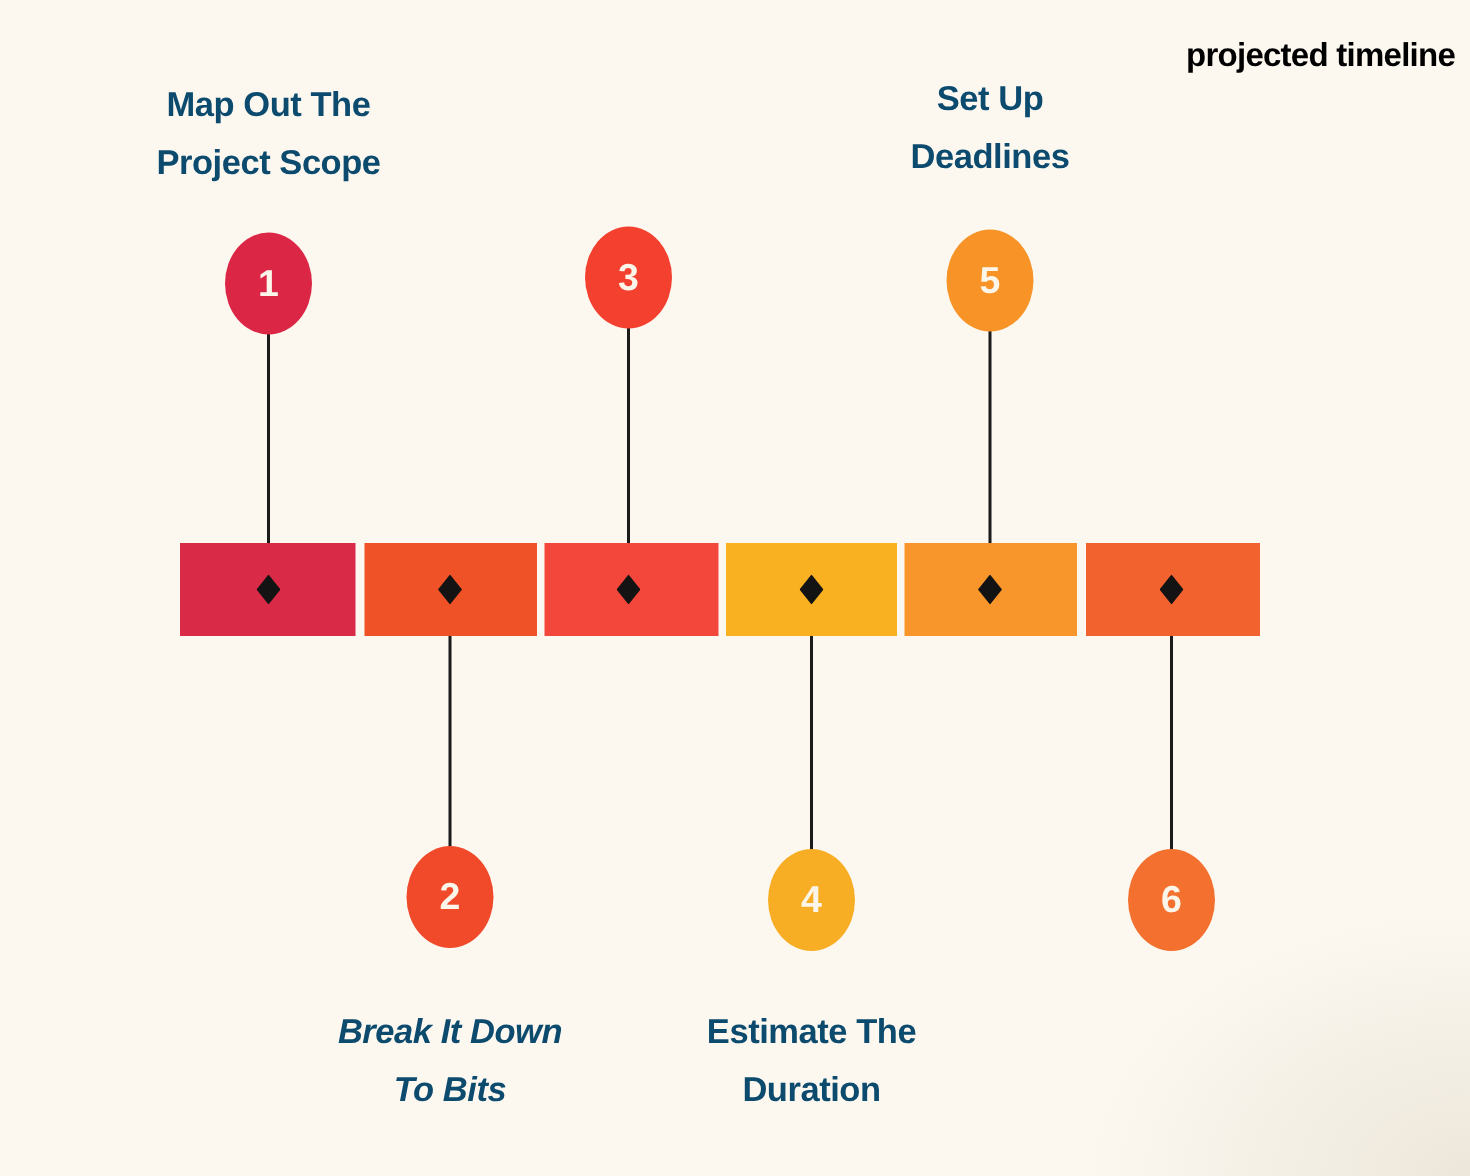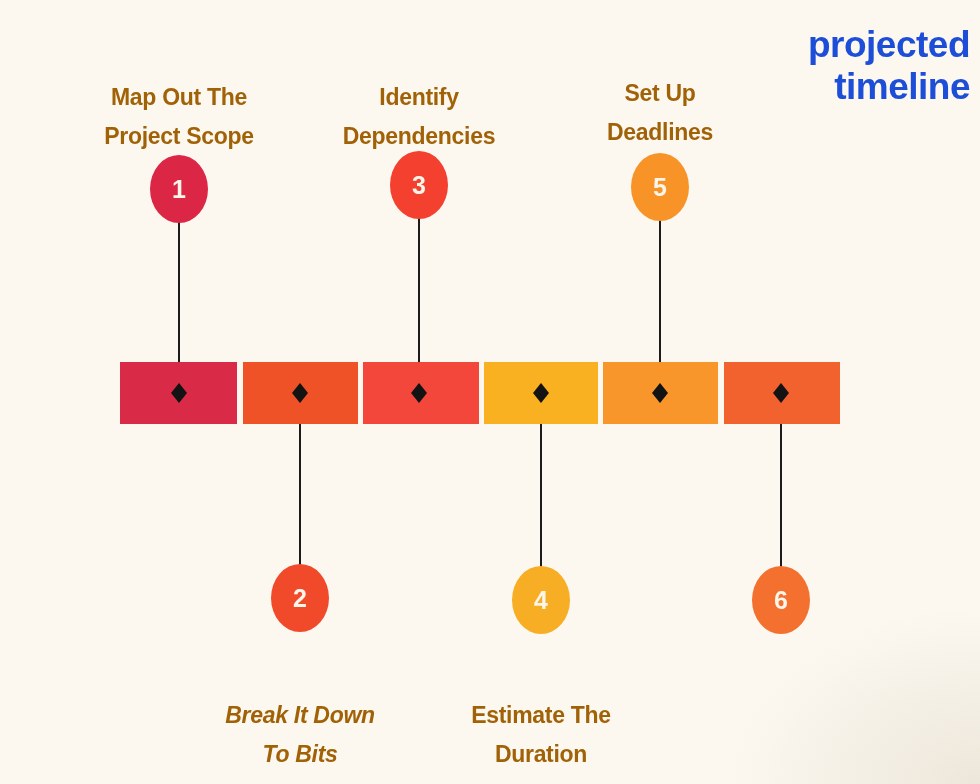--- a/index.html
+++ b/index.html
@@ -11,27 +11,27 @@
     position: relative; width: 980px; height: 784px;
     background: #FCF8F0;
   }
   .corner-shade {
     position: absolute; right: 0; bottom: 0; width: 260px; height: 180px;
     background: radial-gradient(ellipse at 100% 100%, rgba(208,198,178,0.35), rgba(208,198,178,0) 70%);
     pointer-events: none;
   }
   .title {
     position: absolute; top: 24px; right: 10px; width: 300px;
-    text-align: right; font-size: 37px; font-weight: 700;
-    letter-spacing: -0.5px; color: #1d4ed8;
+    text-align: right; font-size: 22px; font-weight: 700;
+    letter-spacing: -0.5px; color: #000000;
   }
   .label {
     position: absolute; width: 240px; text-align: center;
     font-size: 23px; font-weight: 700; line-height: 1.7;
-    color: #a16207; white-space: pre-line; letter-spacing: -0.3px; margin-top: 28px;
+    color: #0c4a6e; white-space: pre-line; letter-spacing: -0.3px;
   }
   .l1 { left: 59px;  top: 50px; }
   .l3 { left: 299px; top: 50px; }
   .l5 { left: 540px; top: 46px; }
   .l2 { left: 180px; top: 668px; font-style: italic; }
   .l4 { left: 421px; top: 668px; }
   .l6 { left: 661px; top: 688px; }
 
   .line { position: absolute; width: 2px; background: #1B1B1B; }
   .ln1 { left: 178px; top: 221px; height: 172px; }
@@ -79,22 +79,20 @@
 <div class="canvas">
 
   <div class="corner-shade"></div>
 
   <div class="title">projected timeline</div>
 
   <div class="label l1">Map Out The
 Project Scope</div>
   <div class="label l2">Break It Down
 To Bits</div>
-  <div class="label l3">Identify
-Dependencies</div>
   <div class="label l5">Set Up
 Deadlines</div>
   <div class="label l4">Estimate The
 Duration</div>
 
   <div class="line ln1"></div>
   <div class="line ln2"></div>
   <div class="line ln3"></div>
   <div class="line ln4"></div>
   <div class="line ln5"></div>

